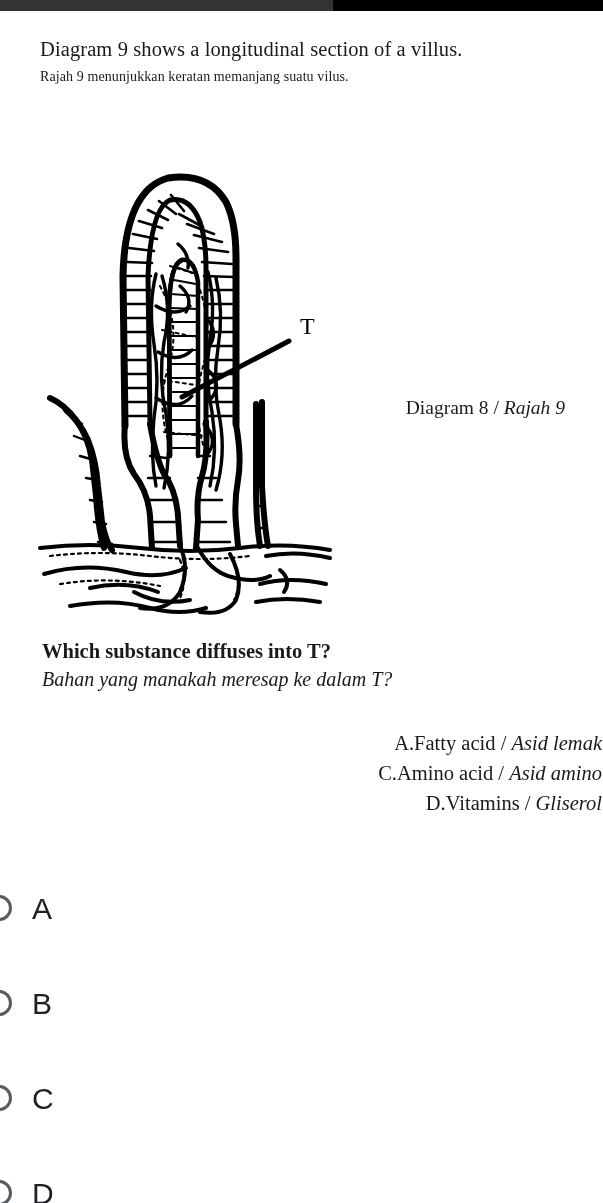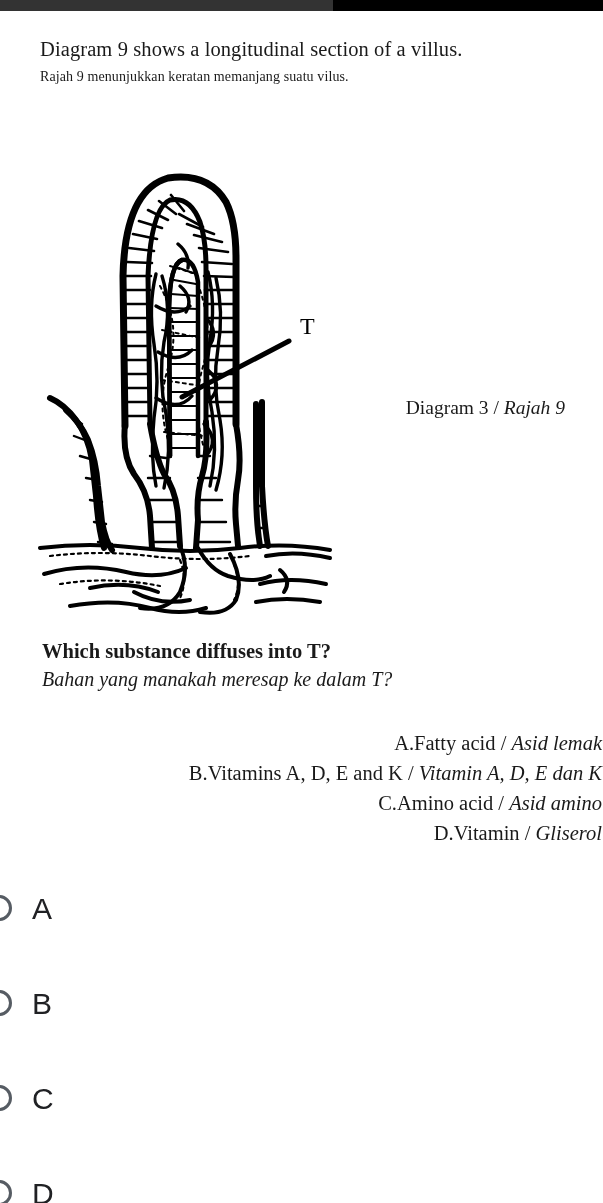--- a/index.html
+++ b/index.html
@@ -268,40 +268,37 @@
             <path d="M204 408 Q212 428 204 444"></path>
           </g>
 
           <path d="M152 241 L259 185" stroke-width="5"></path>
         </g>
         <text x="270" y="178" font-family="Liberation Serif, serif" font-size="24" fill="#000000">T</text>
       </svg>
     </div>
 
     <div class="fig-caption">
-      <span>Diagram 3</span><span> / </span><span class="it">Rajah 9</span>
+      <span>Diagram 8</span><span> / </span><span class="it">Rajah 9</span>
     </div>
 
     <div class="question">
       <div class="en">Which substance diffuses into T?</div>
       <div class="ms">Bahan yang manakah meresap ke dalam T?</div>
     </div>
 
     <div class="opt-list">
       <div class="opt-row">
         <span class="opt-key">A.</span><span class="opt-text"><span>Fatty acid</span><span> / </span><span class="it">Asid lemak</span></span>
       </div>
       <div class="opt-row">
-        <span class="opt-key">B.</span><span class="opt-text"><span>Vitamins A, D, E and K</span><span> / </span><span class="it">Vitamin A, D, E dan K</span></span>
-      </div>
-      <div class="opt-row">
         <span class="opt-key">C.</span><span class="opt-text"><span>Amino acid</span><span> / </span><span class="it">Asid amino</span></span>
       </div>
       <div class="opt-row">
-        <span class="opt-key">D.</span><span class="opt-text"><span>Vitamin</span><span> / </span><span class="it">Gliserol</span></span>
+        <span class="opt-key">D.</span><span class="opt-text"><span>Vitamins</span><span> / </span><span class="it">Gliserol</span></span>
       </div>
     </div>
   </div>
 
   <div class="choices">
     <div class="choice" style="top:25px">
       <span class="radio"></span>
       <span class="choice-label">A</span>
     </div>
     <div class="choice" style="top:120px">

